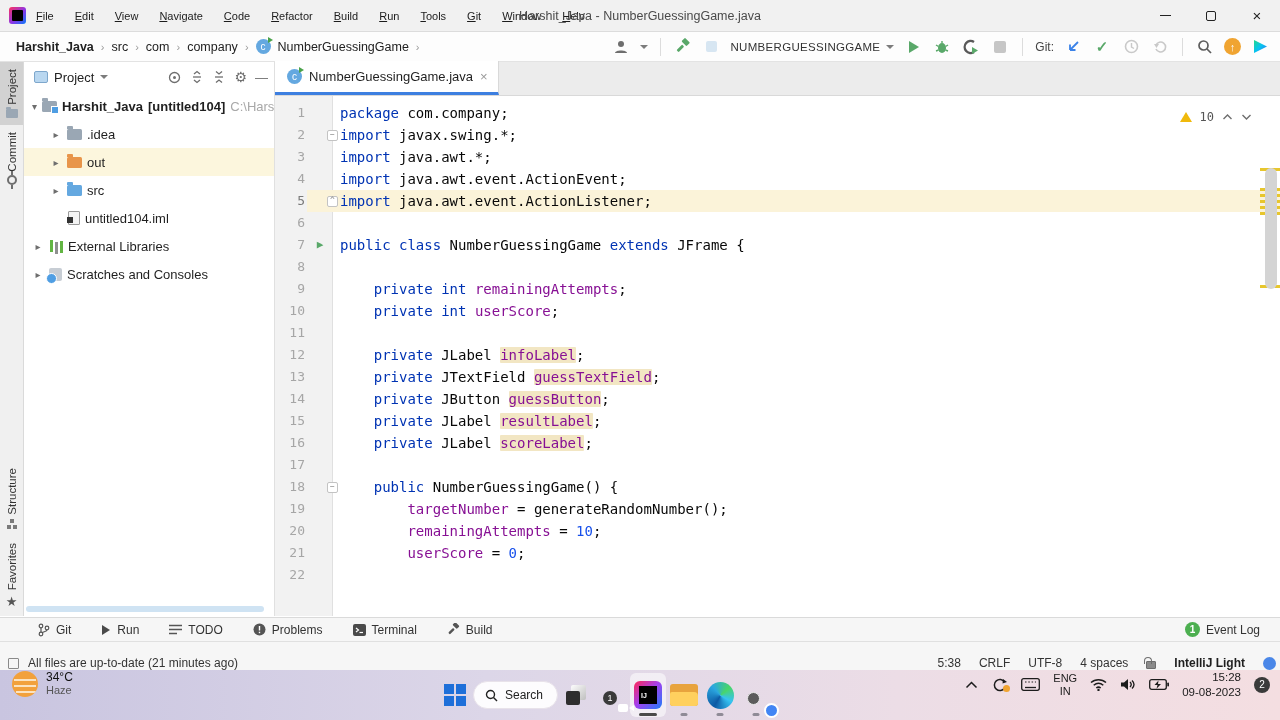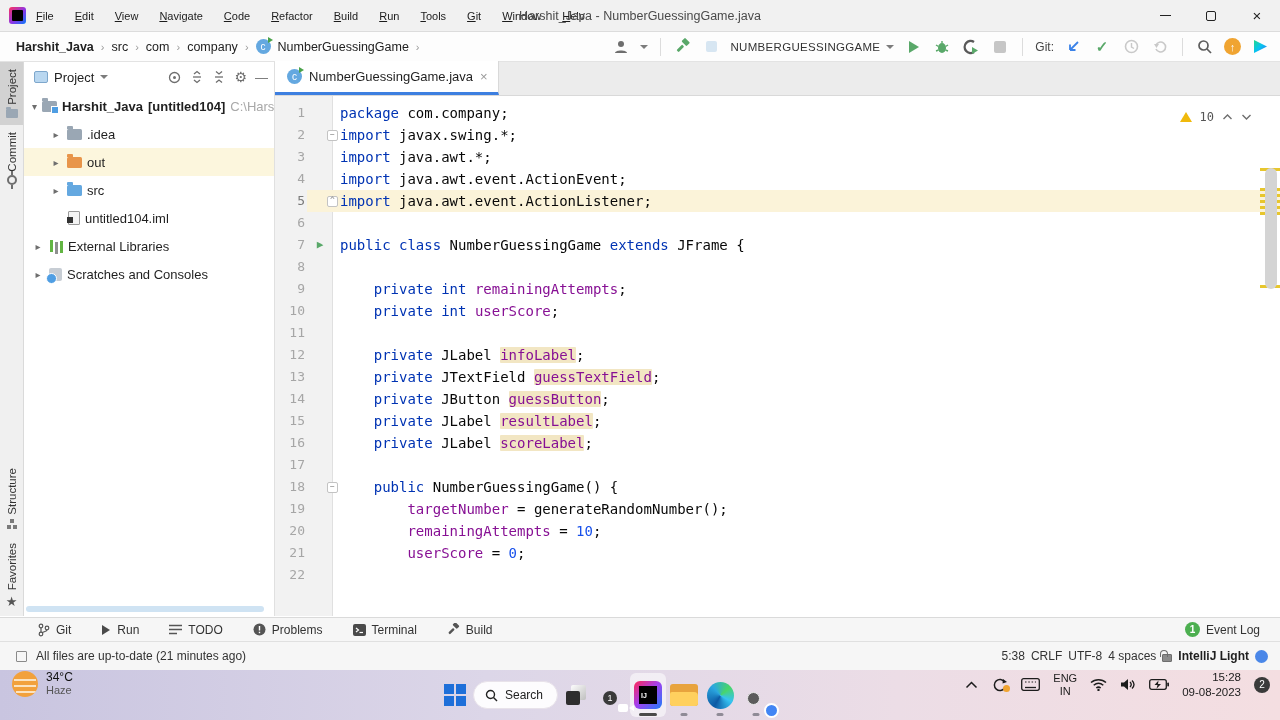--- a/index.html
+++ b/index.html
@@ -108,24 +108,24 @@
   .stripe-mark { position:absolute; right:0; width:20px; height:3px; background:#e7c62d; }
 
   
   .toolbar2 { position:absolute; left:0; right:0; top:617px; height:24px; background:#f6f6f6; border-top:1px solid #dadada; display:flex; align-items:center; padding-left:38px; gap:30px; font-size:12px; color:#333; }
   .tw-item { display:flex; align-items:center; gap:6px; }
   .tw-item svg { display:block; }
   .event-log { margin-left:auto; margin-right:20px; display:flex; align-items:center; gap:6px; }
   .ev-badge { width:15px; height:15px; border-radius:50%; background:#4caf50; color:#fff; font-size:10px; font-weight:bold; display:flex; align-items:center; justify-content:center; }
 
   
-  .statusbar { position:absolute; left:0; right:0; top:641px; height:29px; background:#f6f6f6; border-top:1px solid #e0e0e0; display:flex; align-items:center; font-size:12px; color:#333; padding:0 16px; }
+  .statusbar { position:absolute; left:0; right:0; top:641px; height:29px; background:#f6f6f6; border-top:1px solid #e0e0e0; display:flex; align-items:flex-end; font-size:12px; color:#333; padding:0 8px; }
   .sb-left { display:flex; align-items:center; gap:9px; }
   .sb-square { width:11px; height:11px; border:1px solid #8a8a8a; border-radius:1px; }
-  .sb-right { margin-left:auto; display:flex; align-items:center; gap:6px; }
+  .sb-right { margin-left:auto; display:flex; align-items:center; gap:18px; }
   .lock { width:10px; height:8px; border:1px solid #6e6e6e; border-radius:1px; position:relative; margin-top:4px; background:#8b8b8b; }
   .lock::before { content:""; position:absolute; top:-5px; left:-3px; width:6px; height:6px; border:1.5px solid #6e6e6e; border-bottom:none; border-radius:4px 4px 0 0; }
   .theme-name { font-weight:bold; color:#1f1f1f; }
   .blue-dot { width:13px; height:13px; border-radius:50%; background:#4a87e8; margin-right:-4px; }
 
   
   .taskbar { position:absolute; left:0; right:0; top:670px; height:50px; background:linear-gradient(90deg,#c9c5e0,#dcd6e8 38%,#ecdde6 70%,#f4dee1); display:flex; align-items:flex-start; }
   .weather { display:flex; align-items:center; gap:8px; padding-left:12px; }
   .haze-ico { width:26px; height:26px; border-radius:50%; background:#f2a13c; position:relative; overflow:hidden; }
   .haze-ico::before { content:""; position:absolute; left:2px; right:2px; top:8px; height:2px; background:#fbe3c0; box-shadow:0 6px 0 #fbe3c0, 2px 12px 0 #fbe3c0; }

